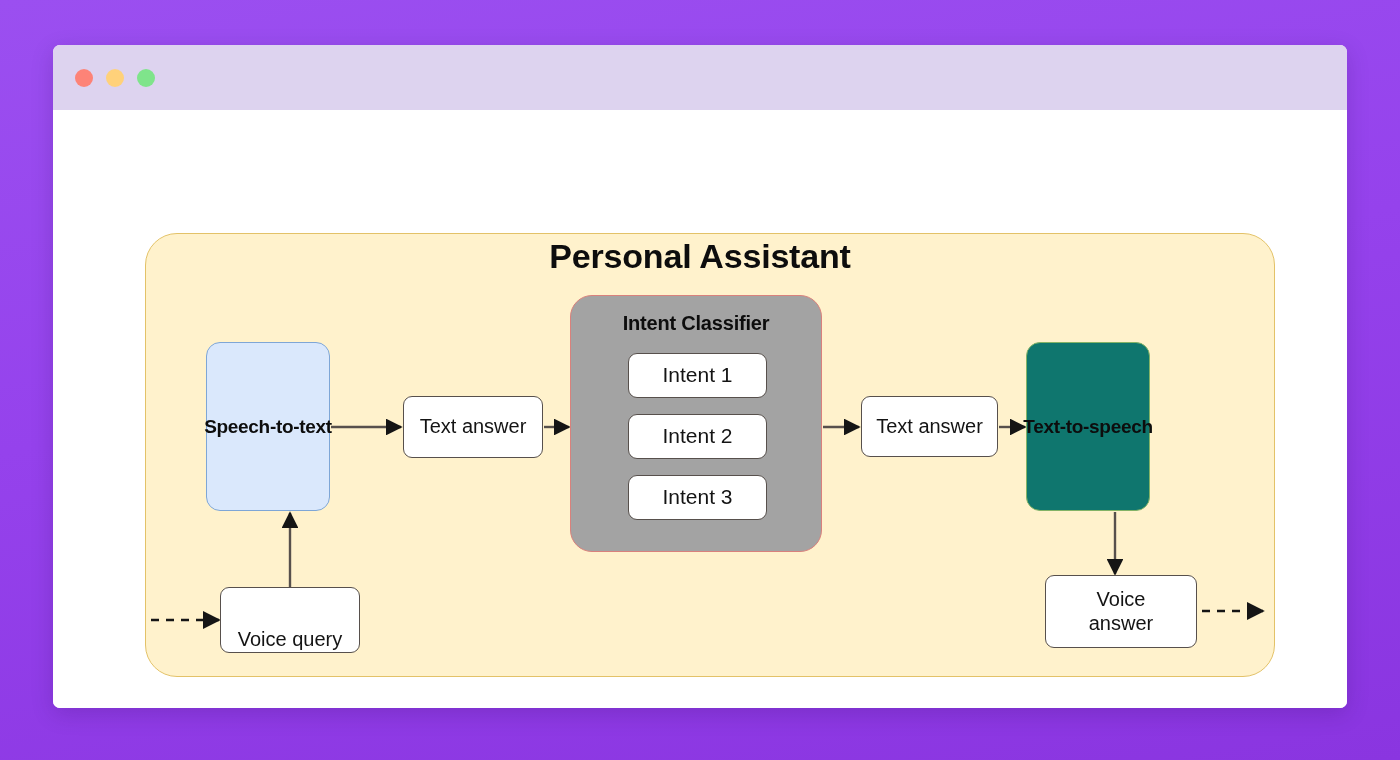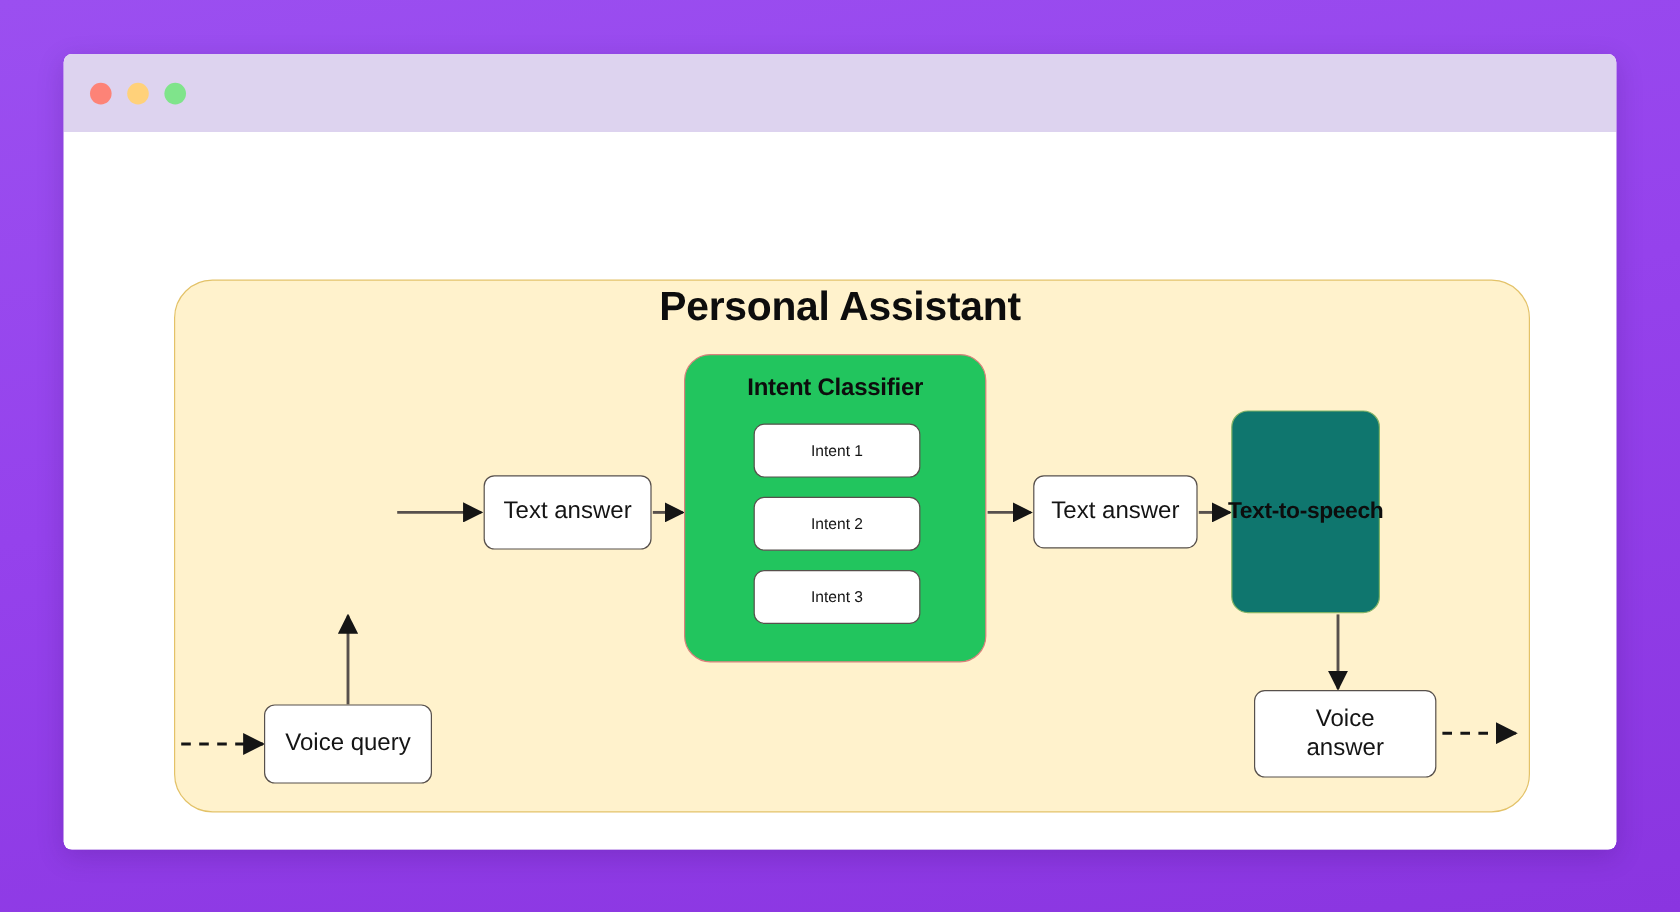--- a/index.html
+++ b/index.html
@@ -125,21 +125,21 @@
     border: 1.5px solid #82b366;
     border-radius: 14px;
   }
 
   .classifier {
     position: absolute;
     left: 517px;
     top: 185px;
     width: 252px;
     height: 257px;
-    background: #22c55e;
+    background: #a3a3a3;
     border: 1.5px solid #d9817c;
     border-radius: 22px;
     box-sizing: border-box;
   }
   .classifier-title {
     position: absolute;
     left: 0;
     top: 16px;
     width: 100%;
     text-align: center;
@@ -162,30 +162,30 @@
     text-align: center;
     font-size: 20px;
     color: #141414;
     line-height: 1.18;
   }
 
   .intent {
     width: 139px;
     height: 45px;
     left: 57px;
-    font-size: 13px;
+    font-size: 21px;
     justify-content: center;
   }
   .intent-1 { top: 57px; }
   .intent-2 { top: 118px; }
   .intent-3 { top: 179px; }
 
   .text-query  { left: 350px; top: 286px; width: 140px; height: 62px; }
   .text-answer { left: 808px; top: 286px; width: 137px; height: 61px; }
-  .voice-query { left: 167px; top: 477px; width: 140px; height: 66px; }
+  .voice-query { left: 167px; top: 477px; width: 140px; height: 66px; align-items: flex-end; }
   .voice-answer{ left: 992px; top: 465px; width: 152px; height: 73px; }
 
   
   .arrows {
     position: absolute;
     left: 0;
     top: 0;
     width: 1294px;
     height: 598px;
     pointer-events: none;
@@ -227,20 +227,23 @@
 
         <line x1="770" y1="317" x2="806" y2="317" stroke="#57504c" stroke-width="2.4" marker-end="url(#ah)"></line>
 
         <line x1="946" y1="317" x2="972" y2="317" stroke="#57504c" stroke-width="2.4" marker-end="url(#ah)"></line>
 
         <line x1="1062" y1="402" x2="1062" y2="464" stroke="#57504c" stroke-width="2.4" marker-end="url(#ah)"></line>
 
         <line x1="1134" y1="501" x2="1210" y2="501" stroke="#151515" stroke-width="2.6" stroke-dasharray="8 7" marker-end="url(#ah)"></line>
       </svg>
 
+      <div class="block stt">
+        <span class="lbl">Speech-to-text</span>
+      </div>
 
       <div class="node text-query">
         <span>Text answer</span>
       </div>
 
       <div class="classifier">
         <div class="classifier-title">Intent Classifier</div>
         <div class="node intent intent-1">
           <span>Intent 1</span>
         </div>

